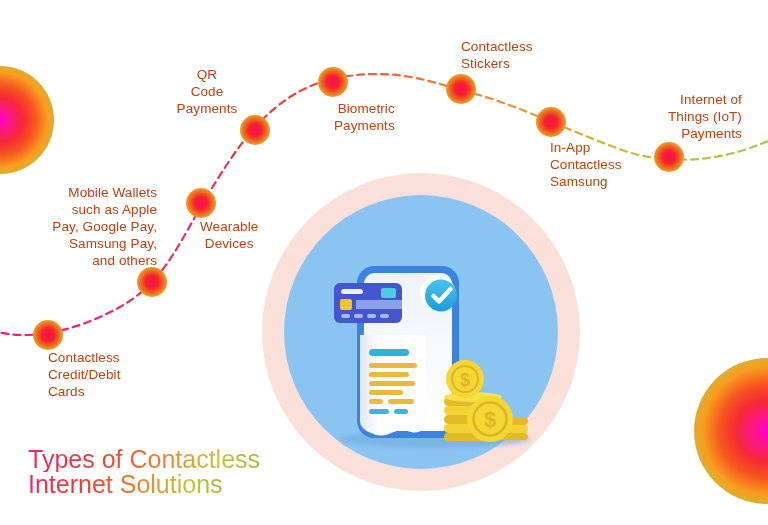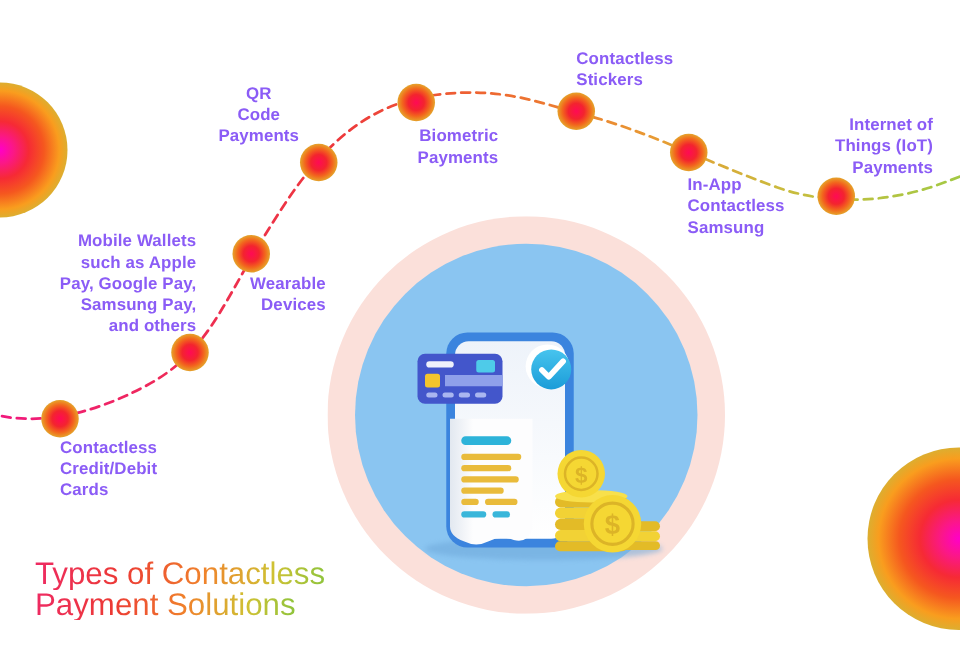--- a/index.html
+++ b/index.html
@@ -26,26 +26,26 @@
   
   .dot {
     position:absolute; width:30px; height:30px; border-radius:50%;
     background:radial-gradient(circle,
       #ff0a55 0%, #f3242e 30%, #f2661d 52%, #e89b28 68%,
       #c0bc45 83%, rgba(192,188,69,0) 96%);
   }
 
   
   .node-label {
-    position:absolute; color:#8b5cf6; font-size:13.5px; line-height:17px;
-    font-weight:700; letter-spacing:0.1px; white-space:pre-line;
+    position:absolute; color:#c2410c; font-size:13.5px; line-height:17px;
+    font-weight:400; letter-spacing:0.1px; white-space:pre-line;
   }
   .lbl-cards    { left:48px;  top:349px; text-align:left; }
   .lbl-wallets  { left:30px;  top:184px; width:127px; text-align:right; }
-  .lbl-wearable { left:200px; top:218px; text-align:right; }
+  .lbl-wearable { left:200px; top:218px; text-align:center; }
   .lbl-qr       { left:172px; top:66px;  width:70px; text-align:center; }
   .lbl-bio      { left:334px; top:100px; text-align:right; }
   .lbl-stickers { left:461px; top:38px;  text-align:left; }
   .lbl-inapp    { left:550px; top:139px; text-align:left; }
   .lbl-iot      { left:668px; top:91px;  text-align:right; }
 
   
   .illustration { position:absolute; left:262px; top:173px; }
 
   
@@ -197,16 +197,16 @@
     </g>
     <g>
       <circle cx="228" cy="246" r="23" fill="#f5d733"></circle>
       <circle cx="228" cy="246" r="16.5" fill="none" stroke="#dcb427" stroke-width="2.5"></circle>
       <text x="228" y="254" text-anchor="middle" font-size="22" font-weight="bold" fill="#dcb427" font-family="Liberation Sans, sans-serif">$</text>
     </g>
   </svg>
 
   <div class="title">
     <span class="title-row"><span class="title-line">Types of Contactless</span></span>
-    <span class="title-row"><span class="title-line">Payment Solutions</span></span>
+    <span class="title-row"><span class="title-line">Internet Solutions</span></span>
   </div>
 
 </div>
 
 </body></html>

